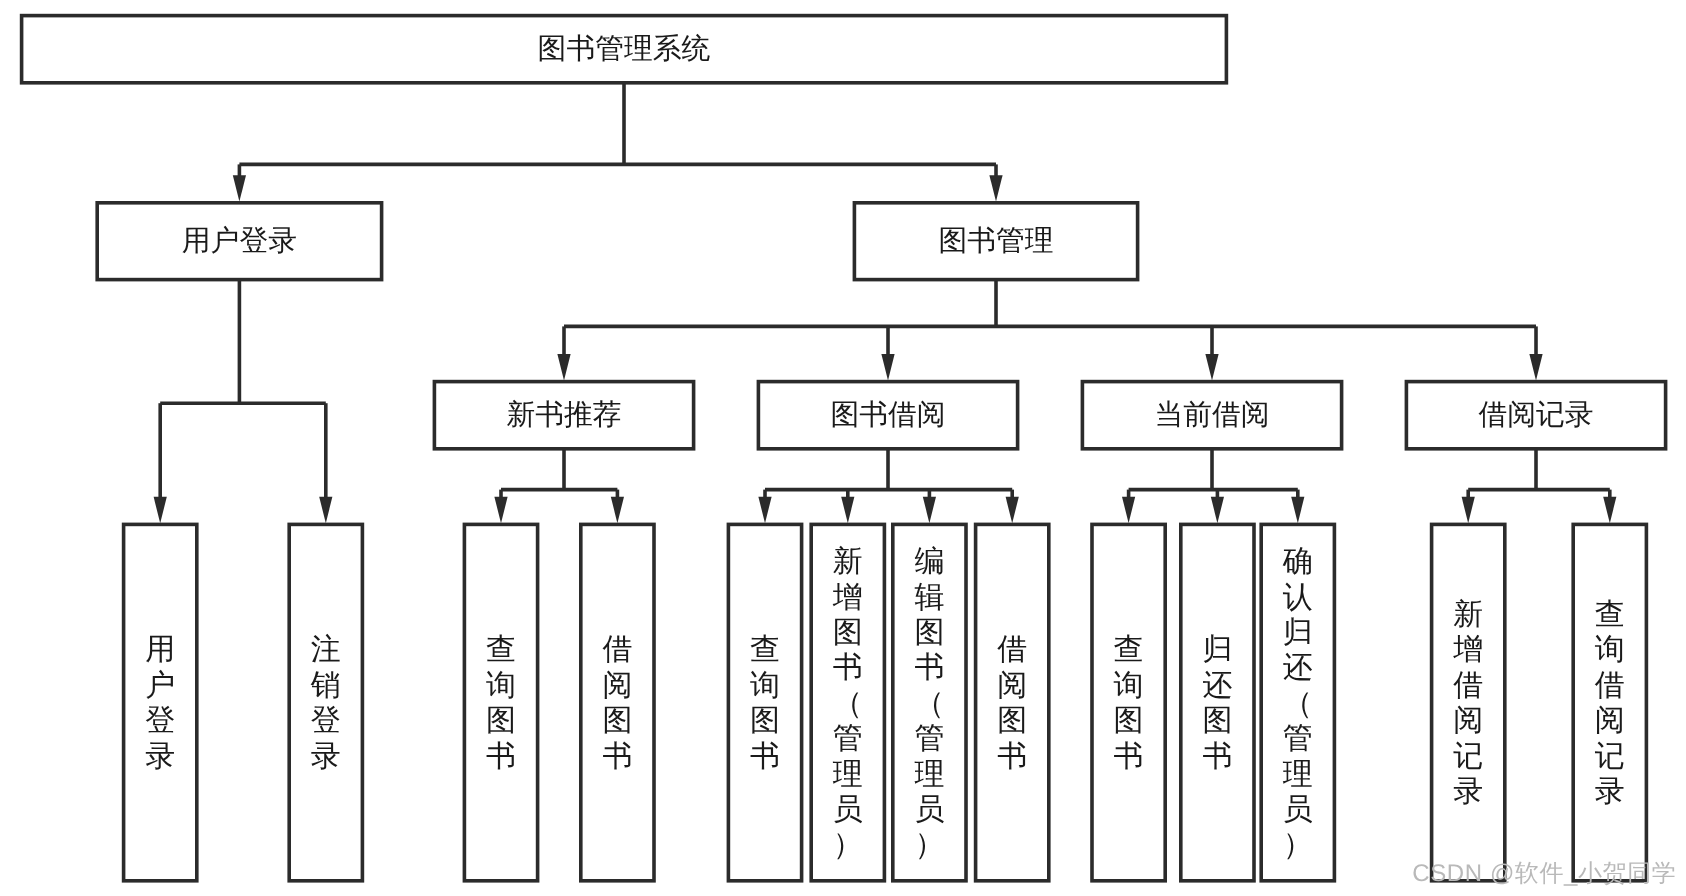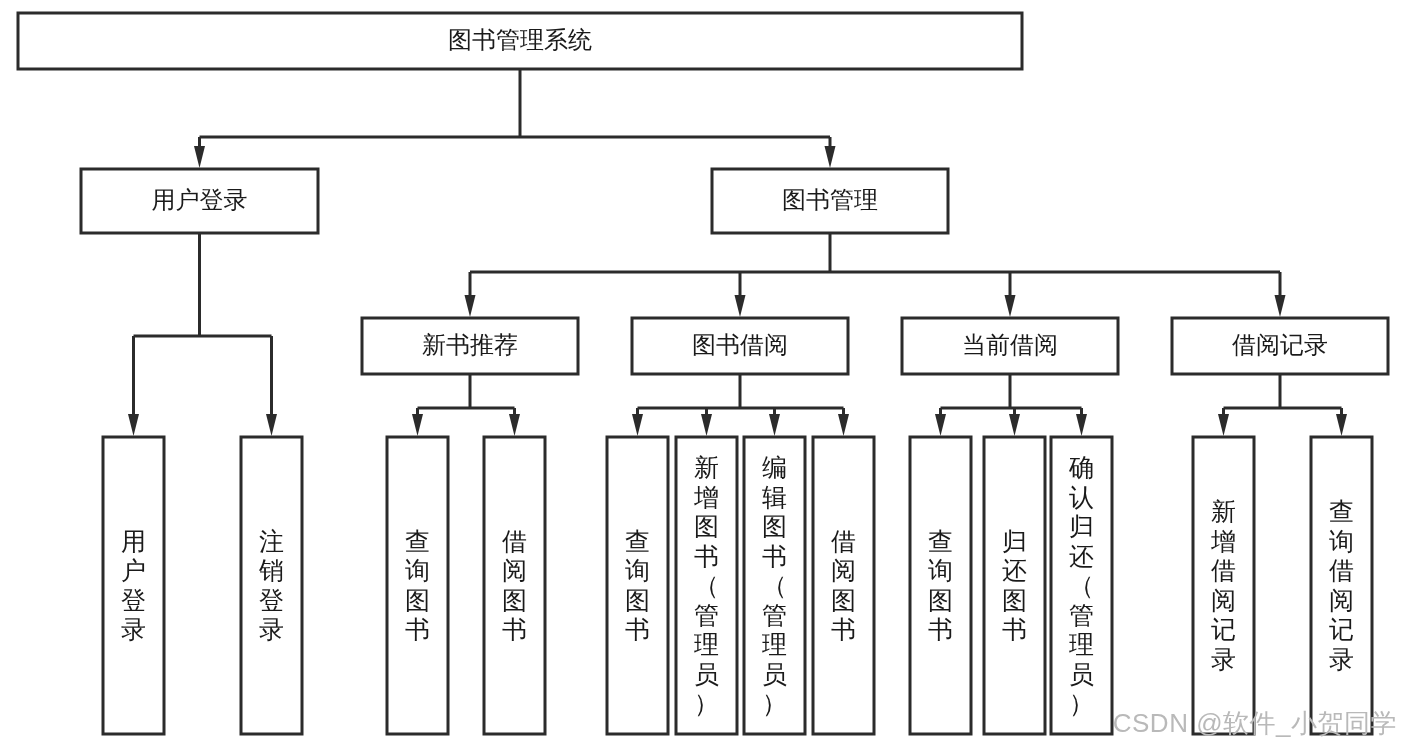--- a/index.html
+++ b/index.html
@@ -54,21 +54,21 @@
     font-family: "Liberation Sans", "DejaVu Sans", sans-serif;
     font-size: 25px;
     fill: #1a1a1a;
     text-anchor: middle;
   }
   .watermark-text {
     position: absolute;
     right: 8px;
     bottom: 6px;
     font-family: "Liberation Sans", "DejaVu Sans", sans-serif;
-    font-size: 26px;
+    font-size: 20px;
     color: #b9b9b9;
     letter-spacing: 0.5px;
     white-space: nowrap;
     pointer-events: none;
   }
 </style>
 </head>
 <body>
 
 <div id="diagram-root">

